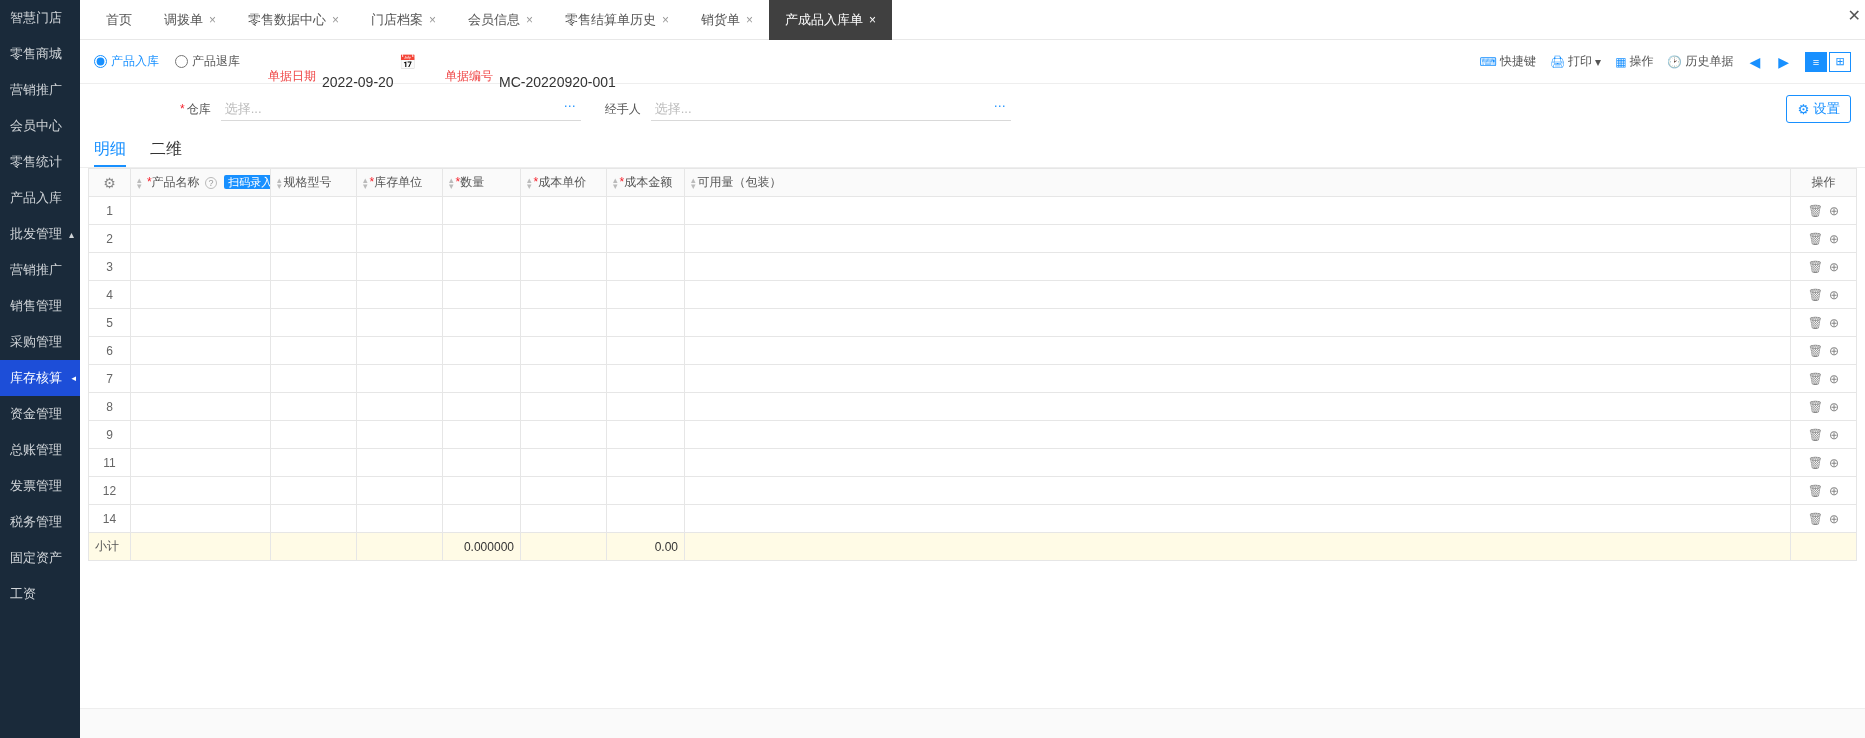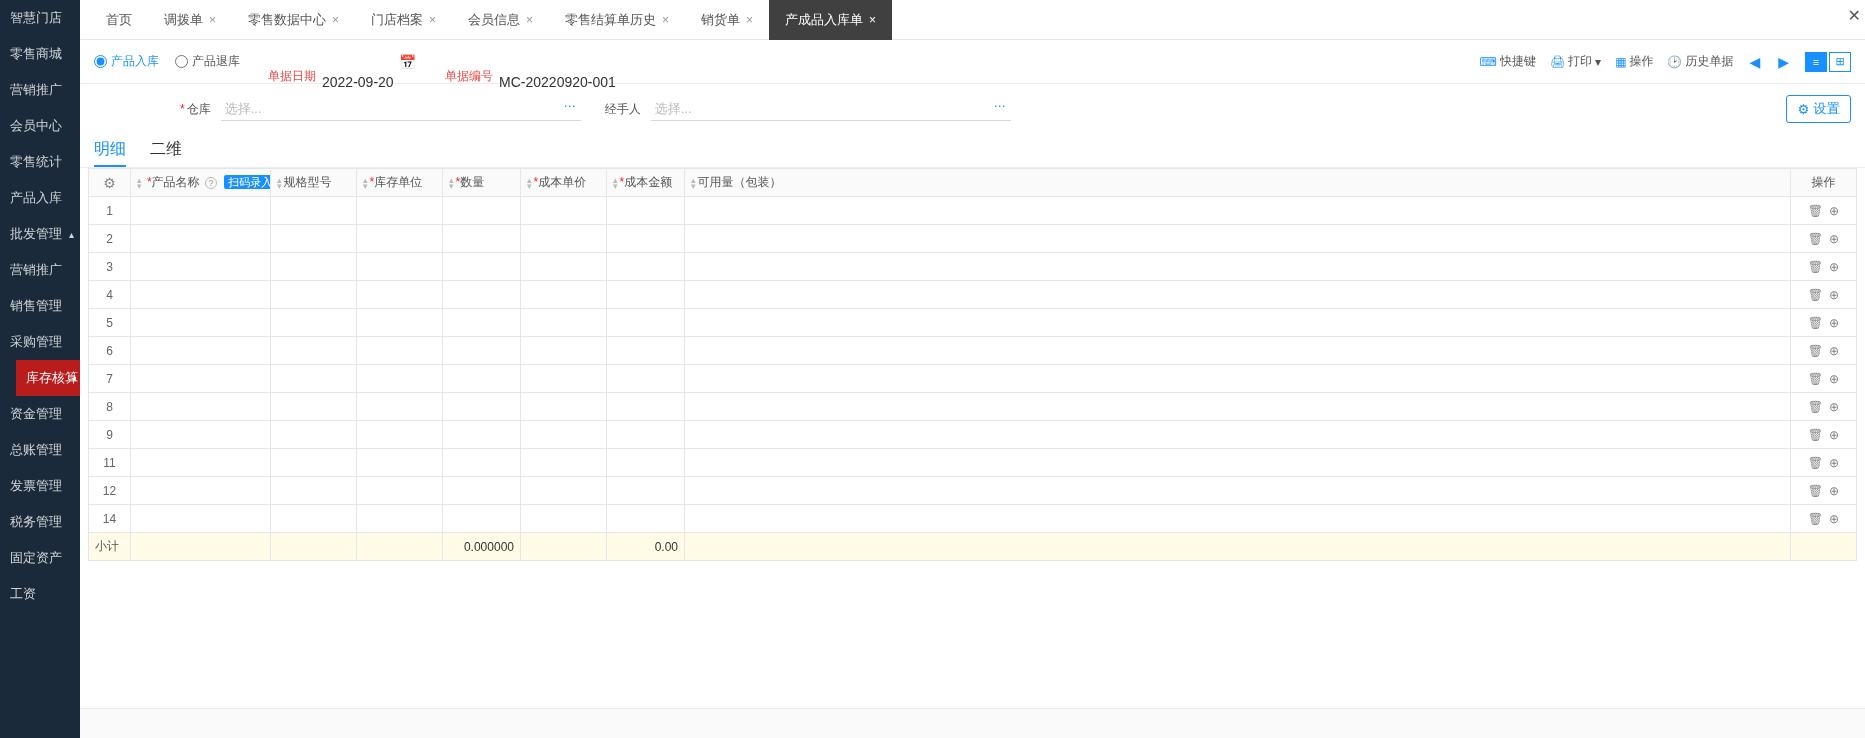--- a/index.html
+++ b/index.html
@@ -2,21 +2,21 @@
 <html><head>
 <meta charset="utf-8">
 <style>
 * { box-sizing: border-box; margin: 0; padding: 0; }
 body { font-family: "Microsoft YaHei", -apple-system, sans-serif; font-size: 12px; color: #333; background: #fff; overflow: hidden; }
 .app { display: flex; height: 738px; width: 1865px; }
 
 
 .sidebar { width: 80px; background: #1a2a3a; color: #ccc; display: flex; flex-direction: column; overflow: hidden; }
 .sidebar-item { height: 36px; display: flex; align-items: center; justify-content: flex-start; padding-left: 10px; cursor: pointer; font-size: 13px; color: #d0d4d8; white-space: nowrap; position: relative; }
-.sidebar-item.active { background: #b91c1c; color: #fff; margin-left: 16px; }
+.sidebar-item.active { background: #1d4ed8; color: #fff; }
 .sidebar-item.expanded::after { content: "▴"; position: absolute; right: 6px; font-size: 10px; }
 .sidebar-item.collapsible::after { content: "◂"; position: absolute; right: 4px; font-size: 9px; color: #fff; }
 
 
 .main { flex: 1; display: flex; flex-direction: column; background: #fff; position: relative; }
 
 
 .tabs-bar { height: 40px; display: flex; align-items: center; border-bottom: 1px solid #e8e8e8; padding: 0 10px; gap: 0; position: relative; }
 .tab { padding: 0 16px; height: 40px; display: flex; align-items: center; gap: 6px; cursor: pointer; font-size: 13px; color: #555; }
 .tab .close { font-size: 12px; color: #999; cursor: pointer; }

